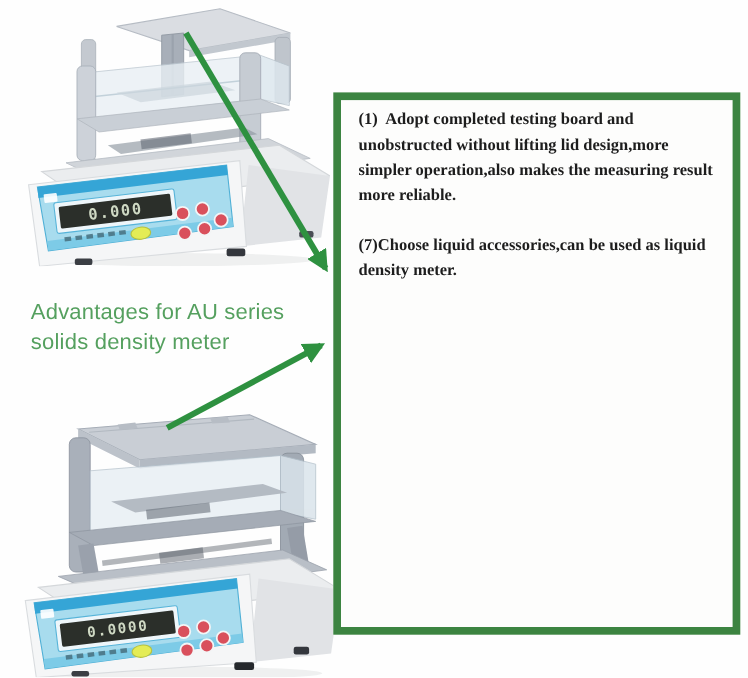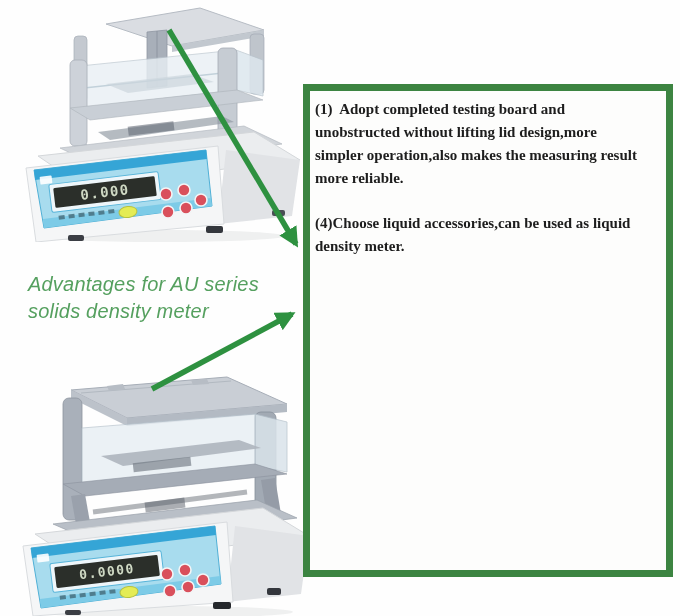--- a/index.html
+++ b/index.html
@@ -13,21 +13,21 @@
   .caption{
     position:absolute;left:28px;top:271px;
     font-family:"Liberation Sans",sans-serif;
     font-size:20px;line-height:27px;white-space:pre-line;
     letter-spacing:.2px;
   }
   .arrows{position:absolute;left:0;top:0;pointer-events:none;}
   .adv-box{
     position:absolute;left:303px;top:84px;width:370px;height:493px;
     box-sizing:border-box;border:7px solid #3c8441;background:#fdfdfc;
-    padding:7px 6px 0 5px;
+    padding:7px 6px 0 16px;
   }
   .adv{
     margin:0 0 22px 0;
     font-family:"Liberation Serif",serif;font-weight:700;
     font-size:15px;line-height:23px;color:#1d1d1d;
     white-space:pre-line;
   }
   .lcd-digits{
     font-family:"DejaVu Sans Mono",monospace;font-weight:700;
     letter-spacing:1.5px;
@@ -99,21 +99,21 @@
       <g fill="#d9505c" stroke="#f3f5f6" stroke-width="1.6">
         <circle cx="156" cy="194" r="6"></circle>
           <circle cx="174" cy="190" r="6"></circle>
         <circle cx="158" cy="212" r="6"></circle>
           <circle cx="176" cy="208" r="6"></circle>
         <circle cx="191" cy="200" r="6"></circle>
       </g>
     </g>
   </svg>
 
-  <div class="caption" style="color: rgb(85, 160, 95); font-style: italic;">Advantages for AU series
+  <div class="caption" style="color: rgb(85, 160, 95);">Advantages for AU series
 solids density meter</div>
 
   <svg class="device device-bottom" width="295" height="244" viewBox="0 0 295 244">
     <g>
 
       <polygon points="56,18 212,5 272,32 112,46" fill="#c9ced5" stroke="#a6adb7" stroke-width="1"></polygon>
       <polyline points="66,21 216,9" stroke="#b2b9c1" fill="none" stroke-width="1"></polyline>
       <polygon points="92,14 108,12 110,17 94,19" fill="#b7bdc5"></polygon>
       <polygon points="176,8 192,7 194,12 178,13" fill="#b7bdc5"></polygon>
       <polygon points="112,46 272,32 272,40 112,54" fill="#b3bac3"></polygon>
@@ -182,17 +182,17 @@
     </defs>
     <line x1="169" y1="30" x2="296" y2="244" stroke-width="5.5" marker-end="url(#ah)" style="stroke: rgb(46, 145, 64);"></line>
     <line x1="152" y1="389" x2="292" y2="314" stroke-width="5.5" marker-end="url(#ah)" style="stroke: rgb(46, 145, 64);"></line>
   </svg>
 
   <div class="adv-box" style="border-color: rgb(60, 132, 65);">
     <p class="adv">(1)&nbsp; Adopt completed testing board and
 unobstructed without lifting lid design,more
 simpler operation,also makes the measuring result
 more reliable.</p>
-    <p class="adv">(4)Choose liquid accessories,can be used as liquid
+    <p class="adv">(7)Choose liquid accessories,can be used as liquid
 density meter.</p>
   </div>
 
 </div>
 
 </body></html>

